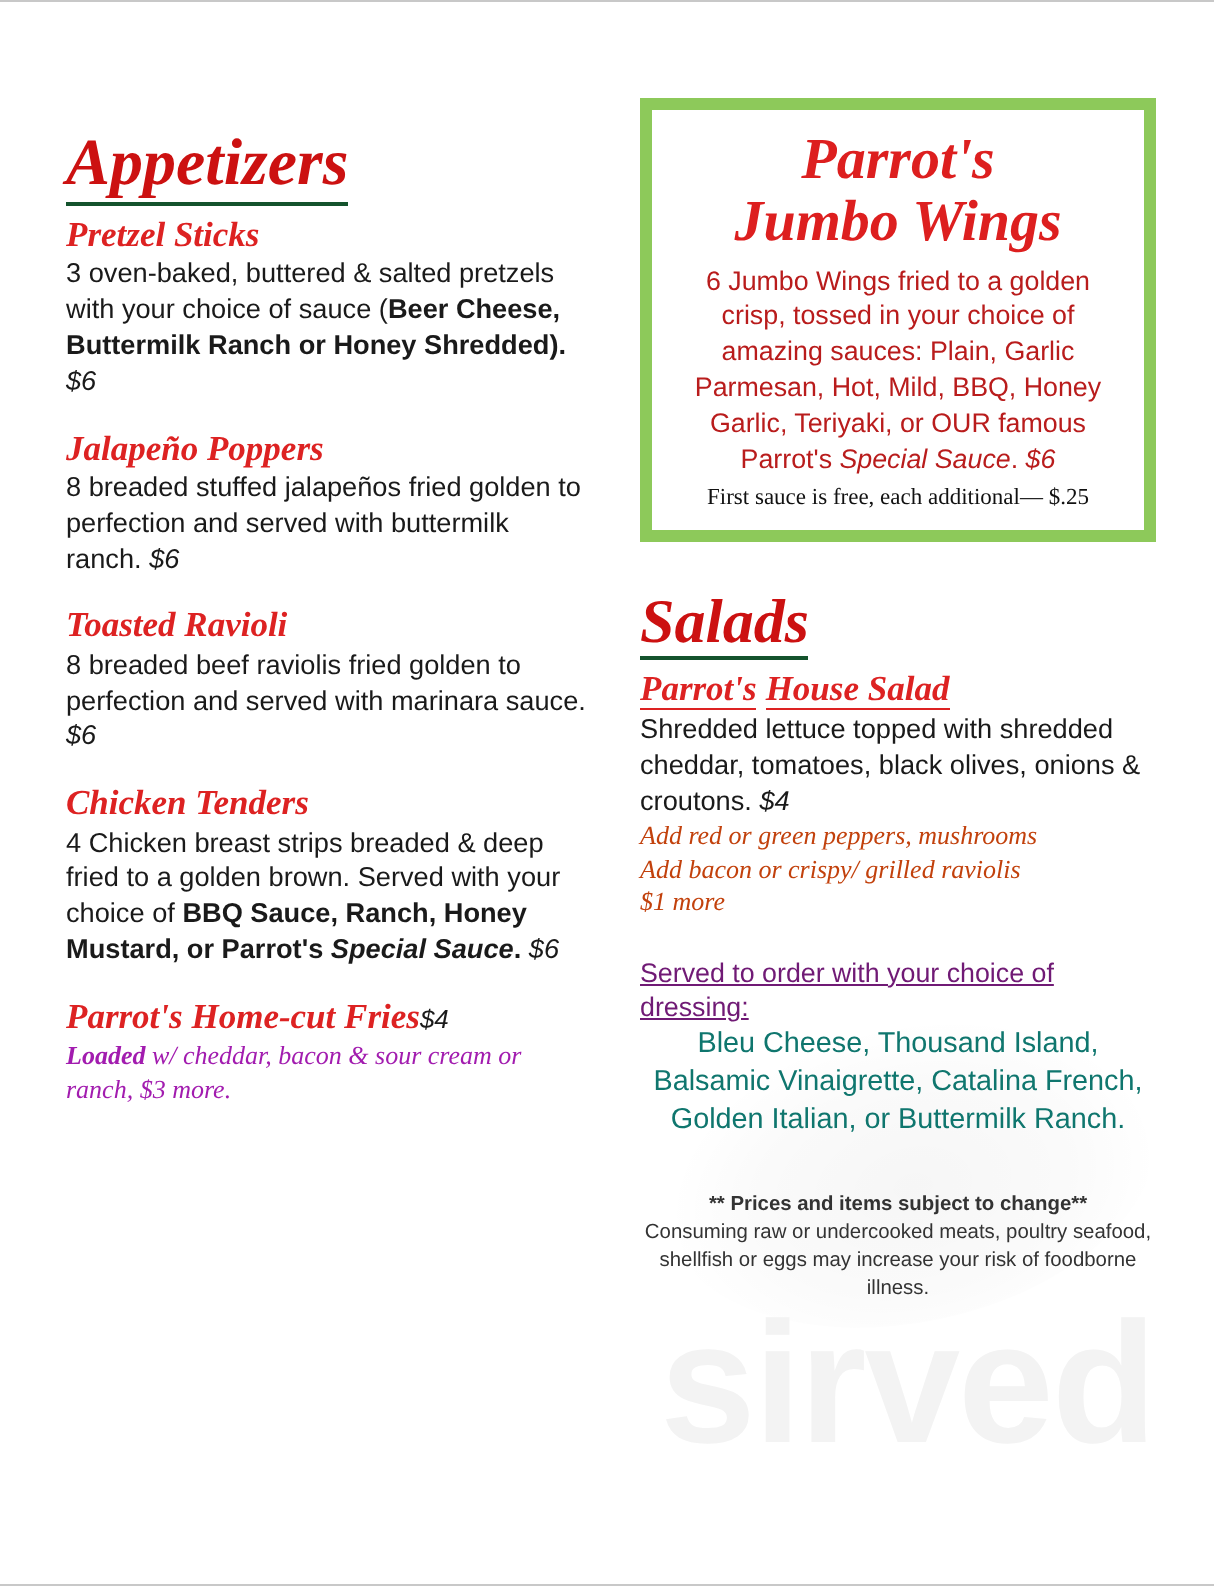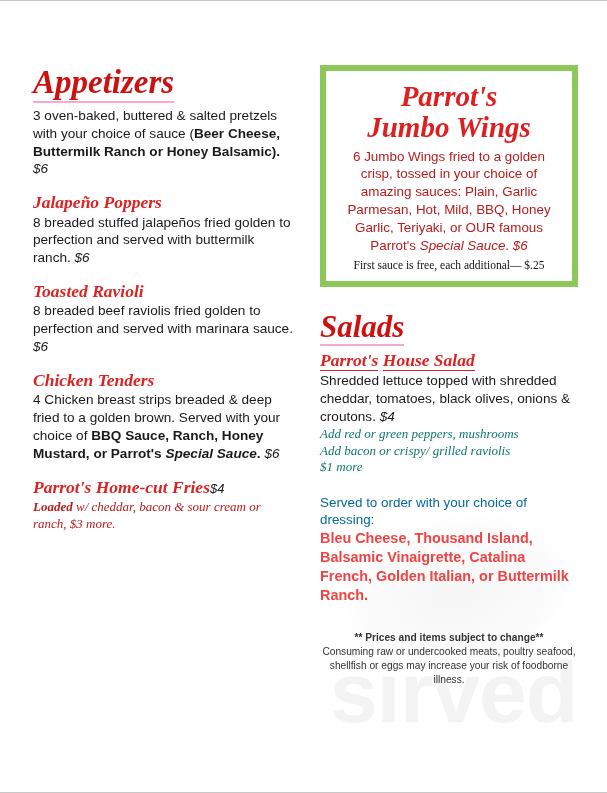--- a/index.html
+++ b/index.html
@@ -47,35 +47,35 @@
 
   .col-left {
     position: absolute;
     left: 33px;
     top: 64px;
     width: 262px;
   }
   .col-right {
     position: absolute;
     left: 320px;
-    top: 64px;
+    top: 48px;
     width: 258px;
   }
 
   
   .section-head {
     font-family: "Liberation Serif", serif;
     font-style: italic;
     font-weight: bold;
     color: #cc1111;
     font-size: 33px;
     line-height: 1.05;
     margin: 0 0 4px 0;
     display: inline-block;
-    border-bottom: 2px solid #f9a8d4;
+    border-bottom: 2px solid #14532d;
     padding-bottom: 1px;
   }
   .section-head.salads {
     font-size: 31px;
   }
 
   
   .item {
     margin-bottom: 14px;
   }
@@ -110,21 +110,21 @@
     font-style: italic;
     font-weight: normal;
     color: #1a1a1a;
     font-size: 13px;
   }
   .script-note {
     font-family: "Liberation Serif", serif;
     font-style: italic;
     font-size: 13px;
     line-height: 1.3;
-    color: #b91c1c;
+    color: #a21caf;
     margin: 2px 0 0 0;
   }
   .script-note b { font-weight: bold; }
 
   
   .wings-box {
     border: 6px solid #8dc95a;
     padding: 8px 10px 8px 10px;
     box-sizing: border-box;
     background: #ffffff;
@@ -156,38 +156,40 @@
     margin: 3px 0 0 0;
   }
 
   .salads-wrap { margin-top: 24px; }
 
   .addon {
     font-family: "Liberation Serif", serif;
     font-style: italic;
     font-size: 13px;
     line-height: 1.28;
-    color: #0f766e;
+    color: #c2410c;
     margin: 0;
   }
 
   .dressing-lead {
     font-family: "Liberation Sans", sans-serif;
     font-size: 13.4px;
     line-height: 1.3;
-    color: #0369a1;
+    color: #701a75;
     margin: 18px 0 0 0;
+    text-decoration: underline;
   }
   .dressing-list {
     font-family: "Liberation Sans", sans-serif;
     font-size: 14.4px;
-    font-weight: bold;
+    font-weight: normal;
     line-height: 1.33;
-    color: #ef4444;
-    margin: 0;
+    color: #0f766e;
+    margin: 0;
+    text-align: center;
   }
 
   .disclaimer {
     font-family: "Liberation Sans", sans-serif;
     font-size: 10.2px;
     line-height: 1.35;
     color: #333333;
     text-align: center;
     margin: 26px 0 0 0;
   }
@@ -200,21 +202,22 @@
 
   <div class="watermark-swoosh"></div>
   <div class="watermark">sirved</div>
 
   <div class="col-left">
 
     <div class="section-head">Appetizers</div>
 
 
     <div class="item">
-      <p class="item-desc"><span>3 oven-baked, buttered &amp; salted pretzels with your choice of sauce (</span><b>Beer Cheese, Buttermilk Ranch or Honey Balsamic</b><b>). </b><span class="price">$6</span></p>
+      <p class="item-title">Pretzel Sticks</p>
+      <p class="item-desc"><span>3 oven-baked, buttered &amp; salted pretzels with your choice of sauce (</span><b>Beer Cheese, Buttermilk Ranch or Honey Shredded</b><b>). </b><span class="price">$6</span></p>
     </div>
 
     <div class="item">
       <p class="item-title">Jalapeño Poppers</p>
       <p class="item-desc"><span>8 breaded stuffed jalapeños fried golden to perfection and served with buttermilk ranch. </span><span class="price">$6</span></p>
     </div>
 
     <div class="item">
       <p class="item-title">Toasted Ravioli</p>
       <p class="item-desc"><span>8 breaded beef raviolis fried golden to perfection and served with marinara sauce. </span><span class="price">$6</span></p>

